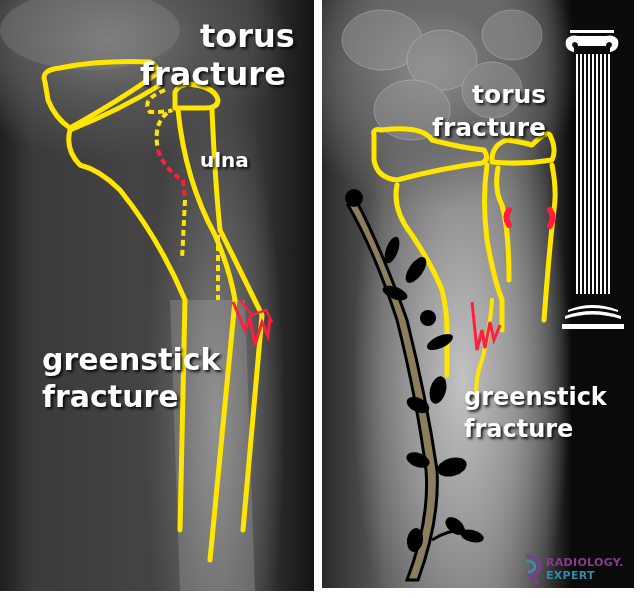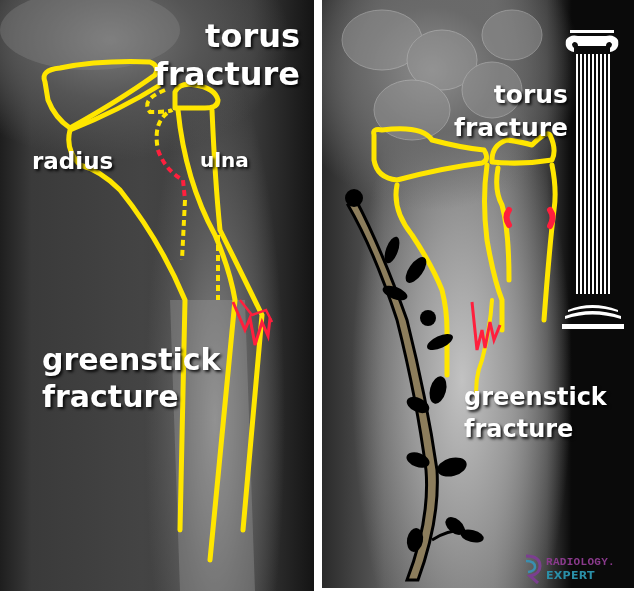--- a/index.html
+++ b/index.html
@@ -13,21 +13,21 @@
     }
     #panel-right { left: 322px; top: 0; width: 312px; height: 588px;
       background:
         radial-gradient(ellipse 150px 140px at 110px 70px, #8d8d8d 0%, #6a6a6a 45%, rgba(60,60,60,0) 100%),
         radial-gradient(ellipse 110px 330px at 140px 380px, #c2c2c2 0%, #9a9a9a 45%, rgba(70,70,70,0) 100%),
         linear-gradient(90deg, #2a2a2a 0%, #5a5a5a 20%, #6a6a6a 55%, #3c3c3c 72%, #0a0a0a 80%, #0a0a0a 100%);
     }
     .overlay { position: absolute; left: 0; top: 0; }
     .label { position: absolute; color: #ffffff; font-family: "DejaVu Sans", sans-serif; font-weight: bold;
       text-shadow: 2px 2px 3px rgba(0,0,0,0.85); line-height: 1; white-space: nowrap; }
-    .label-right { text-align: right; }
+    .label-right { text-align: left; }
     .logo { position: absolute; left: 524px; top: 553px; width: 110px; height: 32px; }
     .logo-line1 { position: absolute; left: 22px; top: 3px; font-size: 11px; font-weight: bold; letter-spacing: 0.3px; }
     .logo-line2 { position: absolute; left: 22px; top: 16px; font-size: 11px; font-weight: bold; letter-spacing: 0.3px; text-align: center; }
   </style>
 </head>
 <body>
 
 <div id="panel-left" class="panel">
   <svg class="overlay" width="314" height="591" viewBox="0 0 314 591">
 
@@ -49,21 +49,20 @@
     <path d="M158 150 Q165 170 183 180 L185 200" fill="none" stroke="#ff1f3d" stroke-width="4" stroke-dasharray="6 4"></path>
     <path d="M185 200 L182 260" fill="none" stroke="#ffe600" stroke-width="4" stroke-dasharray="6 4"></path>
     <path d="M218 235 L218 300" fill="none" stroke="#ffe600" stroke-width="4" stroke-dasharray="6 4"></path>
 
     <path d="M233 302 L245 330 L250 318 L255 345 L262 322 L268 336 L270 318" fill="none" stroke="#ff1f3d" stroke-width="3"></path>
     <path d="M240 300 L252 315 L266 310 L272 322" fill="none" stroke="#ff1f3d" stroke-width="2.5"></path>
   </svg>
 
   <div class="label label-right" style="left:200px; top:20px; font-size:32px; width:100px;">torus</div>
   <div class="label label-right" style="left:140px; top:58px; font-size:32px; width:160px;">fracture</div>
-  <div class="label" style="left:32px; top:150px; font-size:23px;">radius</div>
   <div class="label" style="left:200px; top:150px; font-size:20px;">ulna</div>
   <div class="label" style="left:42px; top:345px; font-size:30px;">greenstick</div>
   <div class="label" style="left:42px; top:382px; font-size:30px;">fracture</div>
 </div>
 
 <div id="panel-right" class="panel">
   <svg class="overlay" width="312" height="588" viewBox="0 0 312 588">
 
     <g fill="#9a9a9a" opacity="0.45" stroke="#cfcfcf" stroke-width="1">
       <ellipse cx="60" cy="40" rx="40" ry="30"></ellipse>
@@ -131,15 +130,15 @@
   <div class="label label-right" style="left:110px; top:115px; font-size:25px; width:136px;">fracture</div>
   <div class="label" style="left:142px; top:385px; font-size:24px;">greenstick</div>
   <div class="label" style="left:142px; top:417px; font-size:24px;">fracture</div>
 </div>
 
 <div class="logo">
   <svg width="20" height="30" viewBox="0 0 20 30" style="position:absolute; left:0; top:1px;">
     <path d="M2 2 Q16 2 16 12 Q16 20 6 22 L14 29" fill="none" stroke="#7b3f8f" stroke-width="3"></path>
     <path d="M2 7 Q11 7 11 13 Q11 17 4 18" fill="none" stroke="#3a8fb0" stroke-width="2.5"></path>
   </svg>
-  <span class="logo-line1" style="color:#8a3a8c;font-family:Liberation Mono, monospace;">RADIOLOGY.</span>
+  <span class="logo-line1" style="color:#8a3a8c;">RADIOLOGY.</span>
   <span class="logo-line2" style="color:#2a8fa8;">EXPERT</span>
 </div>
 
 </body></html>

